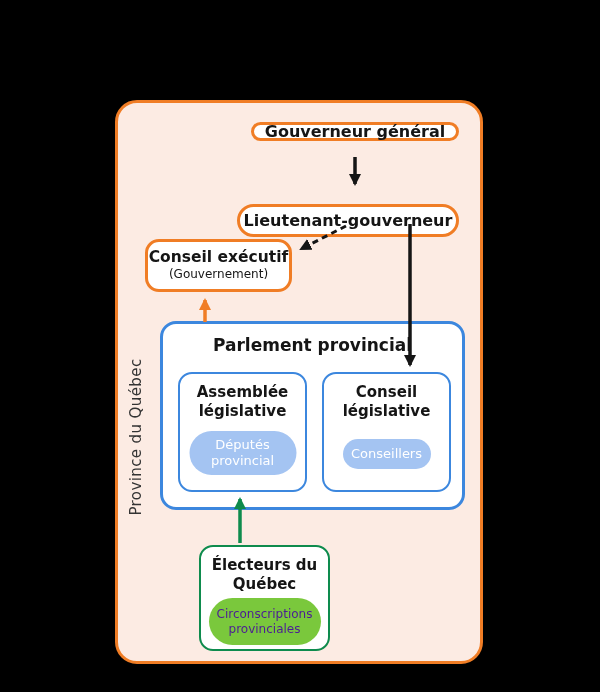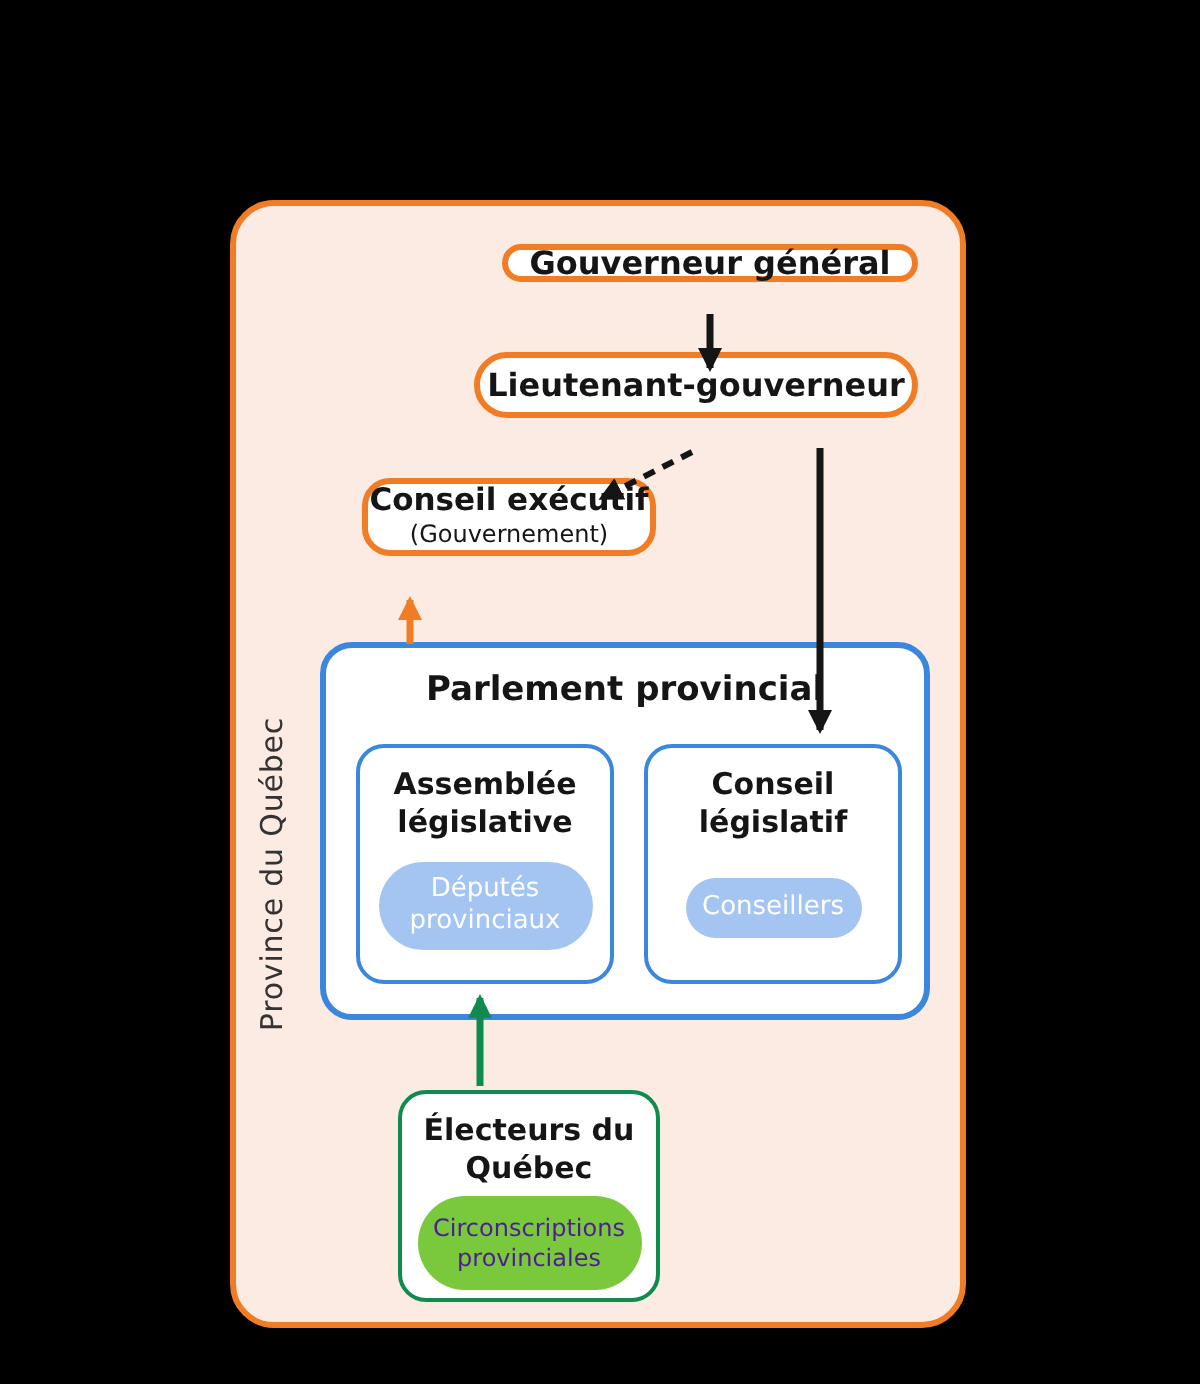--- a/index.html
+++ b/index.html
@@ -26,25 +26,25 @@
     position:absolute;left:136px;top:437px;
     transform:translate(-50%,-50%) rotate(-90deg);
     white-space:nowrap;font-size:15px;color:#333;letter-spacing:.4px;
   }
   .pill{
     position:absolute;display:flex;align-items:center;justify-content:center;
     background:#fff;border:3px solid var(--orange);border-radius:20px;
     font-weight:700;font-size:16px;color:var(--ink);text-align:center;white-space:nowrap;
   }
   .pill.gg{left:251px;top:122px;width:208px;height:19px;}
-  .pill.lg{left:237px;top:176px;width:222px;height:33px;}
+  .pill.lg{left:237px;top:204px;width:222px;height:33px;}
   .box-ce{
-    position:absolute;left:145px;top:239px;width:147px;height:39px;
+    position:absolute;left:145px;top:239px;width:147px;height:53px;
     background:#fff;border:3px solid var(--orange);border-radius:14px;
-    display:flex;flex-direction:column;align-items:center;justify-content:center;text-align:center;margin-left:36px;
+    display:flex;flex-direction:column;align-items:center;justify-content:center;text-align:center;
   }
   .box-ce .t1{font-weight:700;font-size:15.5px;line-height:1.15;}
   .box-ce .t2{font-size:12px;line-height:1.2;text-align:center;}
   .parlement{
     position:absolute;left:160px;top:321px;width:305px;height:189px;
     background:#fff;border:3px solid var(--blue);border-radius:16px;
   }
   .parlement-title{
     padding-top:11px;text-align:center;font-weight:700;font-size:17px;color:var(--ink);
   }
@@ -92,25 +92,25 @@
     <div class="t1">Conseil exécutif</div>
     <div class="t2">(Gouvernement)</div>
   </div>
 
   <div class="parlement">
     <div class="parlement-title">Parlement provincial</div>
   </div>
 
   <div class="subbox blue assemblee">
     <div class="subbox-title">Assemblée législative</div>
-    <div class="badge deputes">Députés provinciaux</div>
+    <div class="badge deputes">Députés provincial</div>
   </div>
 
   <div class="subbox blue cl">
-    <div class="subbox-title">Conseil législatif</div>
+    <div class="subbox-title">Conseil législative</div>
     <div class="badge conseillers">Conseillers</div>
   </div>
 
   <div class="subbox green electeurs">
     <div class="subbox-title">Électeurs du Québec</div>
     <div class="badge circ">Circonscriptions provinciales</div>
   </div>
 
   <svg class="arrows" width="600" height="692" viewBox="0 0 600 692">
     <defs>

